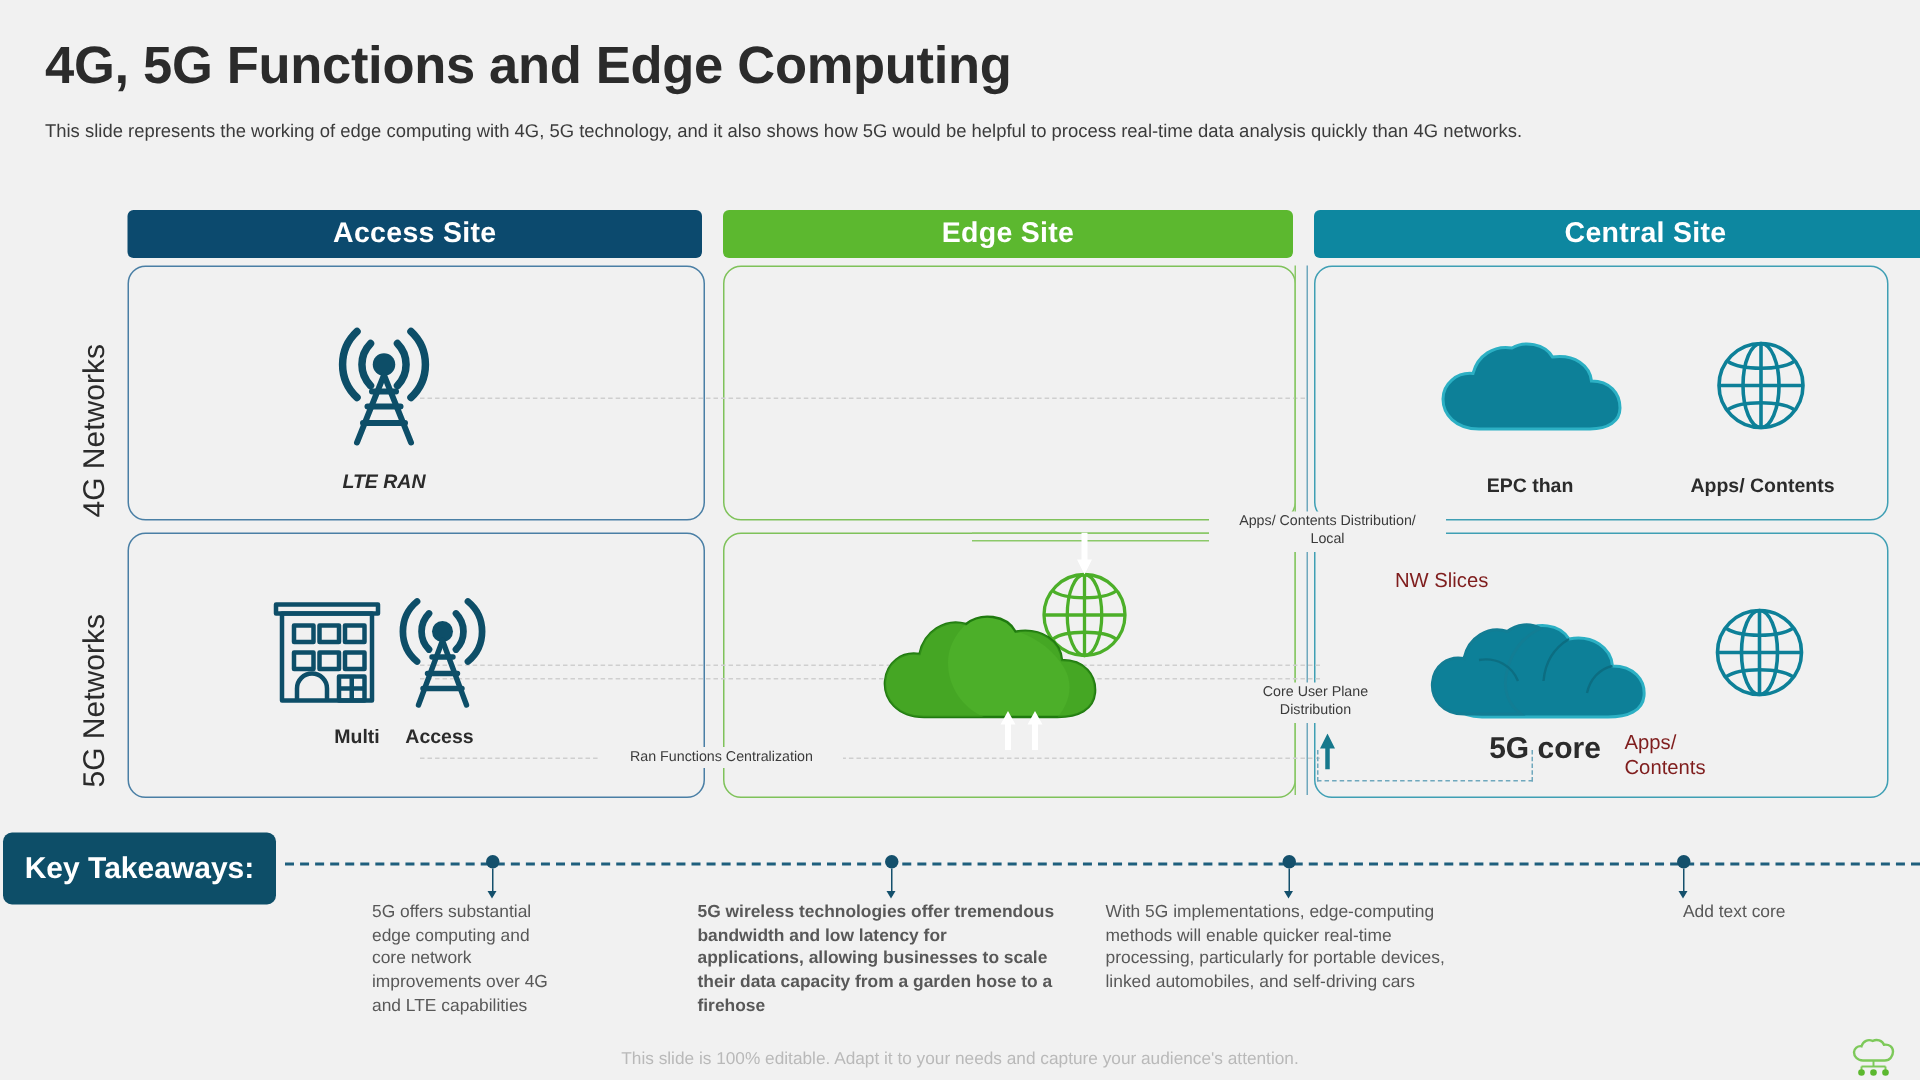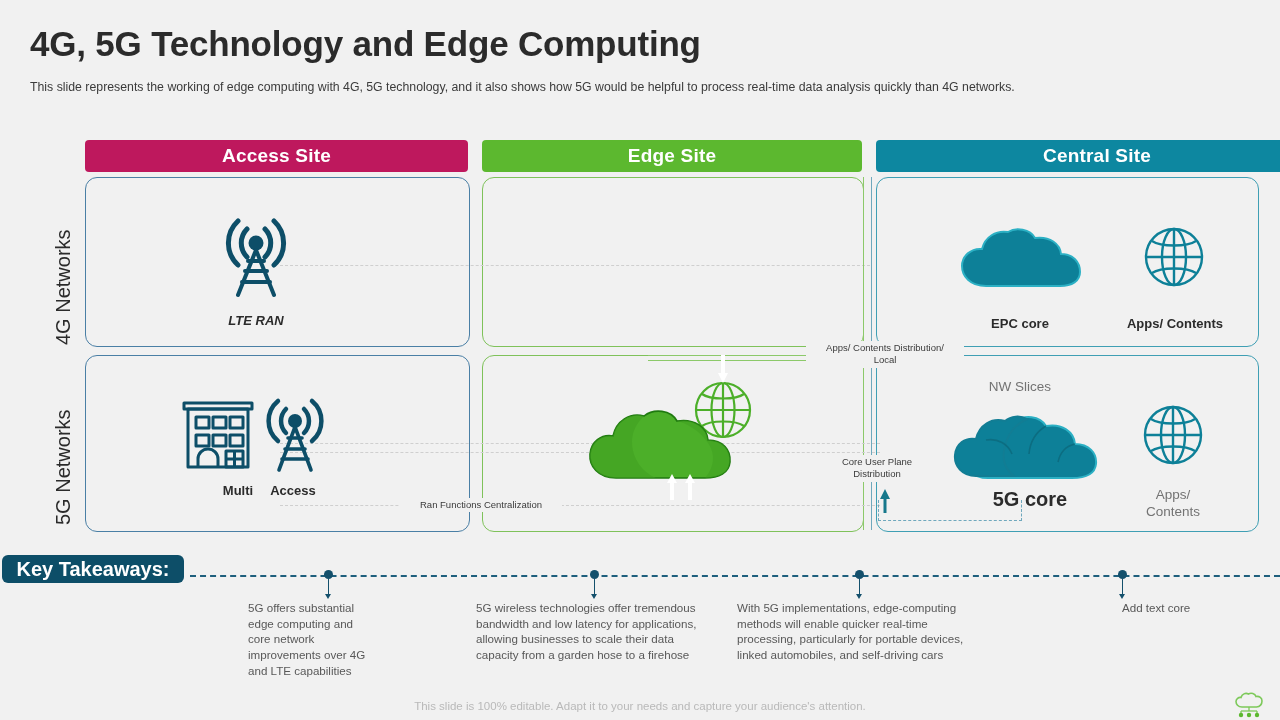--- a/index.html
+++ b/index.html
@@ -32,21 +32,21 @@
   #lbl5g{left:52px;top:525px;}
 
   
   .col-head{
     position:absolute;top:140px;height:32px;
     border-radius:4px;
     color:#ffffff;font-size:19px;font-weight:bold;
     display:flex;align-items:center;justify-content:center;
     letter-spacing:.2px;
   }
-  #head-access{left:85px;width:383px;background:#be185d;}
+  #head-access{left:85px;width:383px;background:#0c4a6e;}
   #head-edge{left:482px;width:380px;background:#5cb82f;}
   #head-central{left:876px;width:442px;background:#0d87a0;}
 
   
   .panel{
     position:absolute;border-radius:12px;background:#f1f1f1;
   }
   .p-access{border:1.3px solid #4a7fa5;}
   .p-edge{border:1.3px solid #7fc25a;}
   .p-central{border:1.3px solid #3f9fb4;}
@@ -57,22 +57,22 @@
   #pnl-5g-edge{left:482px;top:355px;width:380px;height:175px;}
   #pnl-5g-central{left:876px;top:355px;width:381px;height:175px;}
 
   
   .abs{position:absolute;}
   .cap{
     position:absolute;font-size:13px;font-weight:bold;color:#2b2b2b;
     text-align:center;white-space:nowrap;
   }
   .cap-l{
-    position:absolute;font-size:13.5px;color:#737373;
-    text-align:center;line-height:1.25;
+    position:absolute;font-size:13.5px;color:#7f1d1d;
+    line-height:1.25;
   }
   .conn-label{
     position:absolute;font-size:9.5px;color:#3b3b3b;
     text-align:center;line-height:1.3;background:#f1f1f1;
     padding:1px 3px;
   }
 
   
   .hline{
     position:absolute;height:0;border-top:1px dashed #cfcfcf;
@@ -80,21 +80,21 @@
   .vline-green{position:absolute;width:0;border-left:1.4px solid #8cc96a;}
   .vline-teal{position:absolute;width:0;border-left:1.4px solid #6fa8bd;}
   .hline-green{position:absolute;height:0;border-top:1.4px solid #8cc96a;}
   .dash-box{
     position:absolute;border:1.2px dashed #6fa8bd;border-top:none;
   }
   .arrow-white{position:absolute;}
 
   
   #kt-badge{
-    position:absolute;left:2px;top:555px;width:182px;height:28px;
+    position:absolute;left:2px;top:555px;width:182px;height:48px;
     background:#0d4e68;border-radius:6px;color:#fff;
     font-size:20px;font-weight:bold;
     display:flex;align-items:center;justify-content:center;
   }
   #kt-line{
     position:absolute;left:190px;top:575px;width:1090px;height:0;
     border-top:2px dashed #1e5f7d;
   }
   .kt-dot{
     position:absolute;width:9px;height:9px;border-radius:50%;
@@ -115,21 +115,21 @@
   
   #footer-note{
     position:absolute;left:0;top:700px;width:1280px;text-align:center;
     font-size:11.5px;color:#b9b9b9;
   }
   #brand-logo{position:absolute;left:1232px;top:692px;}
 </style>
 </head>
 <body>
 
-<div class="slide-title">4G, 5G Technology and Edge Computing</div>
+<div class="slide-title">4G, 5G Functions and Edge Computing</div>
 <div class="slide-sub">This slide represents the working of edge computing with 4G, 5G technology, and it also shows how 5G would be helpful to process real-time data analysis quickly than 4G networks.</div>
 
 <div class="row-label" id="lbl4g">4G Networks</div>
 <div class="row-label" id="lbl5g">5G Networks</div>
 
 <div class="col-head" id="head-access">Access Site</div>
 <div class="col-head" id="head-edge">Edge Site</div>
 <div class="col-head" id="head-central">Central Site</div>
 
 <div class="panel p-access" id="pnl-4g-access"></div>
@@ -159,21 +159,21 @@
     </g>
   </svg>
 </div>
 <div class="cap" style="left:156px;top:313px;width:200px;font-style:italic;">LTE RAN</div>
 
 <div class="abs" style="left:960px;top:228px;">
   <svg width="122" height="62" viewBox="0 0 122 62">
     <path d="M26 58 C10 58 2 48 2 38 C2 28 11 20 22 21 C25 9 36 2 48 4 C56 -1 70 1 75 10 C90 8 100 16 101 26 C113 26 120 34 120 44 C120 53 112 58 100 58 Z" fill="#0d8098" stroke="#2cb0c4" stroke-width="2"></path>
   </svg>
 </div>
-<div class="cap" style="left:920px;top:316px;width:200px;">EPC core</div>
+<div class="cap" style="left:920px;top:316px;width:200px;">EPC than</div>
 
 <div class="abs" style="left:1143px;top:226px;">
   <svg width="62" height="62" viewBox="0 0 62 62">
     <g fill="none" stroke="#0d8098" stroke-width="2.4">
       <circle cx="31" cy="31" r="28"></circle>
       <ellipse cx="31" cy="31" rx="12" ry="28"></ellipse>
       <line x1="3" y1="31" x2="59" y2="31"></line>
       <line x1="31" y1="3" x2="31" y2="59"></line>
       <path d="M9 15 C18 21 44 21 53 15"></path>
       <path d="M9 47 C18 41 44 41 53 47"></path>
@@ -323,21 +323,21 @@
 <div id="kt-line"></div>
 
 <div class="kt-dot" style="left:324px;top:570px;"></div>
 <div class="kt-stem" style="left:328px;top:579px;"></div>
 <div class="kt-arrow" style="left:325px;top:594px;"></div>
 <div class="kt-text" style="left:248px;top:600px;width:130px;">5G offers substantial edge computing and core network improvements over 4G and LTE capabilities</div>
 
 <div class="kt-dot" style="left:590px;top:570px;"></div>
 <div class="kt-stem" style="left:594px;top:579px;"></div>
 <div class="kt-arrow" style="left:591px;top:594px;"></div>
-<div class="kt-text" style="left:476px;top:600px;width:240px;">5G wireless technologies offer tremendous bandwidth and low latency for applications, allowing businesses to scale their data capacity from a garden hose to a firehose</div>
+<div class="kt-text" style="left:465px;top:600px;width:240px;font-weight:bold;">5G wireless technologies offer tremendous bandwidth and low latency for applications, allowing businesses to scale their data capacity from a garden hose to a firehose</div>
 
 <div class="kt-dot" style="left:855px;top:570px;"></div>
 <div class="kt-stem" style="left:859px;top:579px;"></div>
 <div class="kt-arrow" style="left:856px;top:594px;"></div>
 <div class="kt-text" style="left:737px;top:600px;width:245px;">With 5G implementations, edge-computing methods will enable quicker real-time processing, particularly for portable devices, linked automobiles, and self-driving cars</div>
 
 <div class="kt-dot" style="left:1118px;top:570px;"></div>
 <div class="kt-stem" style="left:1122px;top:579px;"></div>
 <div class="kt-arrow" style="left:1119px;top:594px;"></div>
 <div class="kt-text" style="left:1122px;top:600px;width:100px;">Add text core</div>

